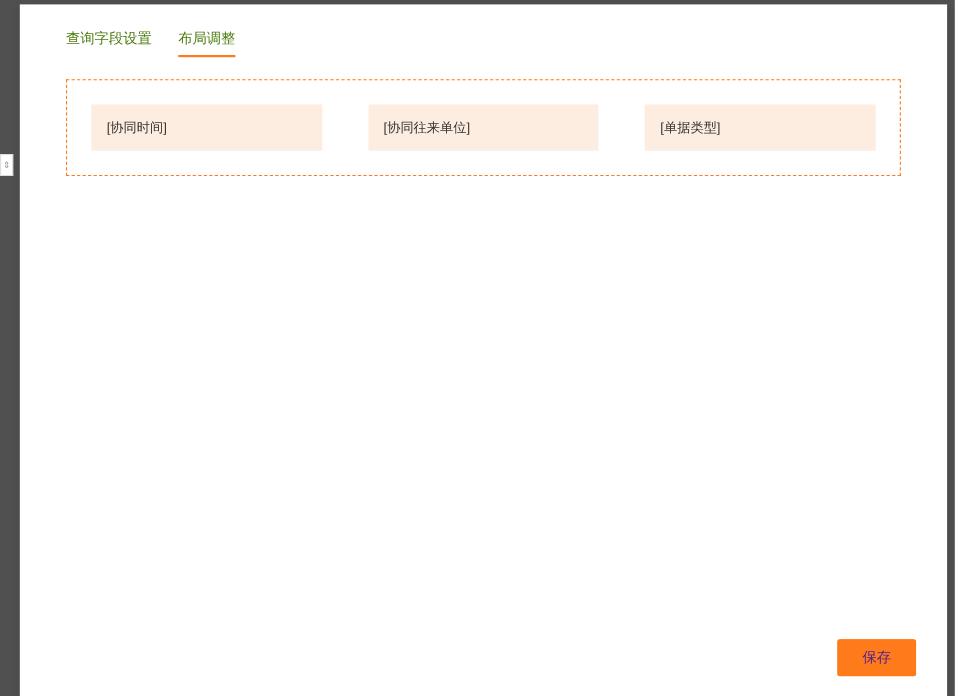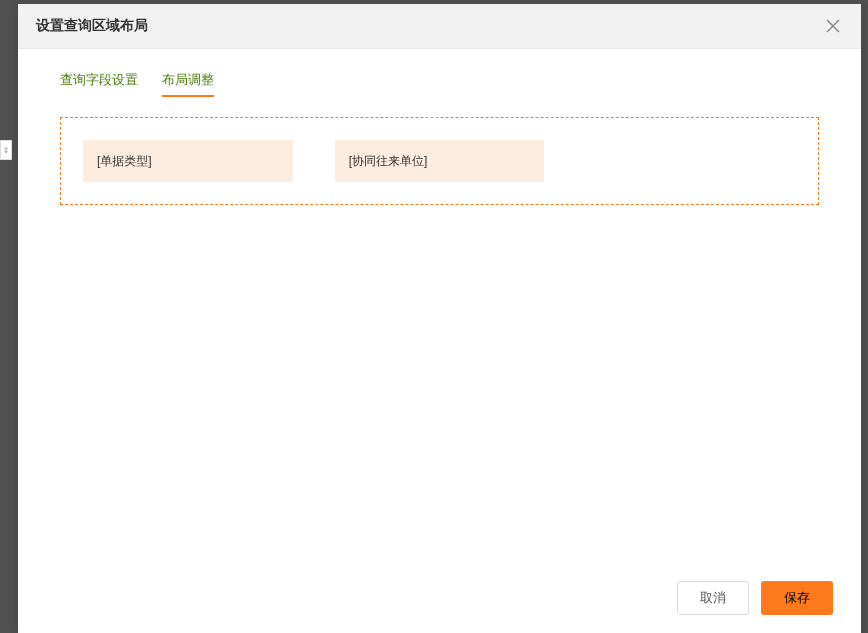--- a/index.html
+++ b/index.html
@@ -129,21 +129,21 @@
     }
     
     .btn-default {
       background: #fff;
       border-color: #d9d9d9;
       color: #555;
     }
     
     .btn-primary {
       background: #ff7a1a;
-      color: #000000;
+      color: #4c1d95;
       padding-left: 22px;
     }
     
     .bg-stub {
       position: absolute;
       left: 0;
       top: 140px;
       width: 12px;
       height: 20px;
       background: #fff;
@@ -155,44 +155,35 @@
       color: #999;
     }
   </style>
 </head>
 <body>
 
 <div class="bg-stub">⇕</div>
 
 <div class="modal-overlay">
 
-  <div class="modal-header">
-    <div class="modal-title">设置查询区域布局</div>
-    <div class="close-icon">
-      <svg width="14" height="14" viewBox="0 0 14 14">
-        <line x1="1" y1="1" x2="13" y2="13" stroke="#888" stroke-width="1.5"></line>
-        <line x1="13" y1="1" x2="1" y2="13" stroke="#888" stroke-width="1.5"></line>
-      </svg>
-    </div>
-  </div>
 
   <div class="modal-body">
 
     <div class="tabs">
       <div class="tab">查询字段设置</div>
       <div class="tab active">布局调整</div>
     </div>
 
     <div class="layout-container">
       <div class="layout-grid">
+        <div class="layout-item">[协同时间]</div>
+        <div class="layout-item">[协同往来单位]</div>
         <div class="layout-item">[单据类型]</div>
-        <div class="layout-item">[协同往来单位]</div>
       </div>
     </div>
 
   </div>
 
   <div class="modal-footer">
-    <button class="btn btn-default">取消</button>
     <button class="btn btn-primary">保存</button>
   </div>
 
 </div>
 
 </body></html>

